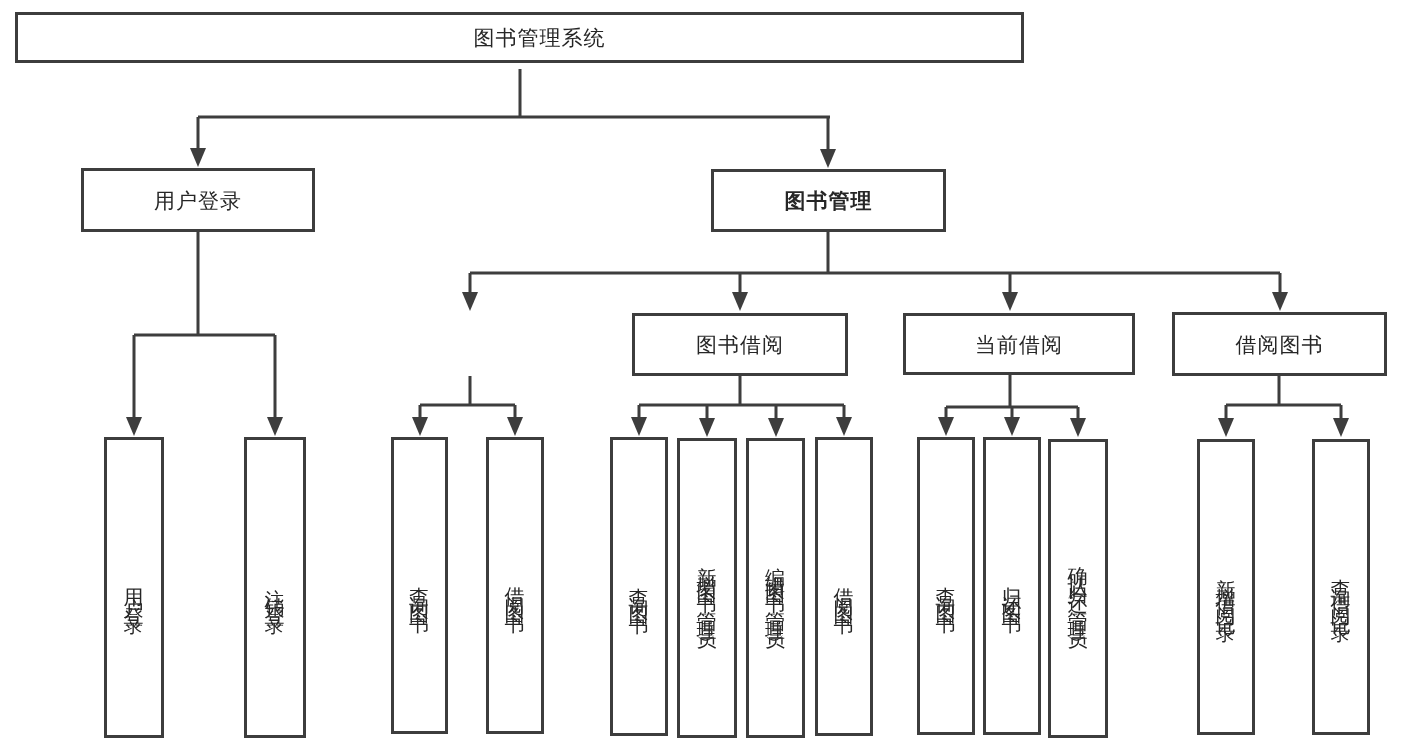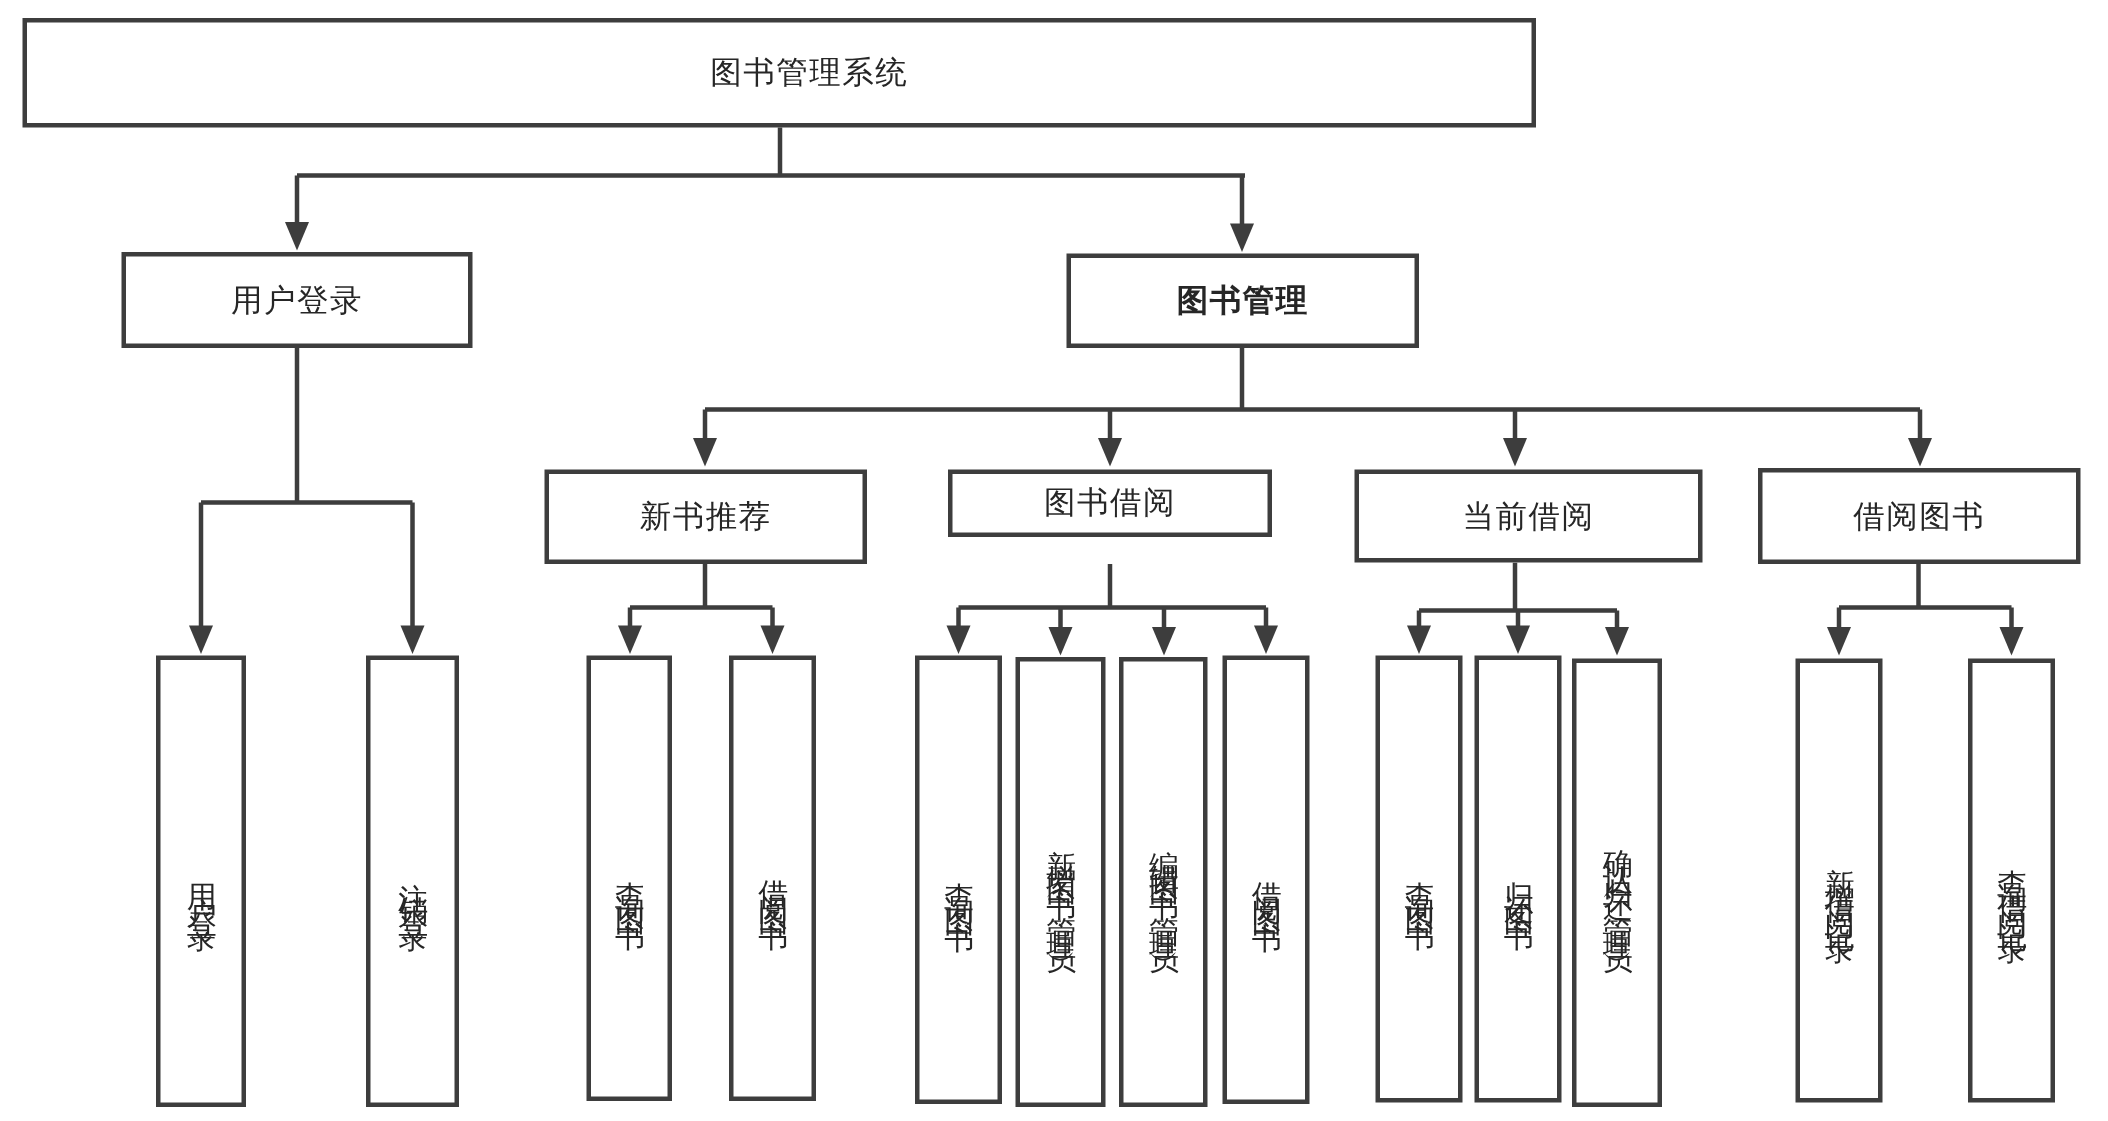--- a/index.html
+++ b/index.html
@@ -69,27 +69,26 @@
       <polygon points="768,418 784,418 776,437"></polygon>
       <polygon points="836,417 852,417 844,436"></polygon>
       <polygon points="938,417 954,417 946,436"></polygon>
       <polygon points="1004,417 1020,417 1012,436"></polygon>
       <polygon points="1070,418 1086,418 1078,437"></polygon>
       <polygon points="1218,418 1234,418 1226,437"></polygon>
       <polygon points="1333,418 1349,418 1341,437"></polygon>
     </g>
   </svg>
 
-  <div class="node hnode" style="left:15px;top:12px;width:1009px;height:73px;padding-left:40px;">图书管理系统</div>
+  <div class="node hnode" style="left:15px;top:12px;width:1009px;height:51px;padding-left:40px;">图书管理系统</div>
 
   <div class="node hnode" style="left:81px;top:168px;width:234px;height:64px;">用户登录</div>
   <div class="node hnode" style="left:711px;top:169px;width:235px;height:63px;font-weight:bold;">图书管理</div>
 
-  <div class="node hnode" style="left:363px;top:313px;width:215px;height:63px;">新书推荐</div>
-  <div class="node hnode" style="left:632px;top:313px;width:216px;height:45px;">图书借阅</div>
+  <div class="node hnode" style="left:632px;top:313px;width:216px;height:63px;">图书借阅</div>
   <div class="node hnode" style="left:903px;top:313px;width:232px;height:62px;">当前借阅</div>
   <div class="node hnode" style="left:1172px;top:312px;width:215px;height:64px;">借阅图书</div>
 
   <div class="node vnode" style="left:104px;top:437px;width:60px;height:301px;">用户登录</div>
   <div class="node vnode" style="left:244px;top:437px;width:62px;height:301px;">注销登录</div>
 
   <div class="node vnode" style="left:391px;top:437px;width:57px;height:297px;">查询图书</div>
   <div class="node vnode" style="left:486px;top:437px;width:58px;height:297px;">借阅图书</div>
 
   <div class="node vnode" style="left:610px;top:437px;width:58px;height:299px;">查询图书</div>

